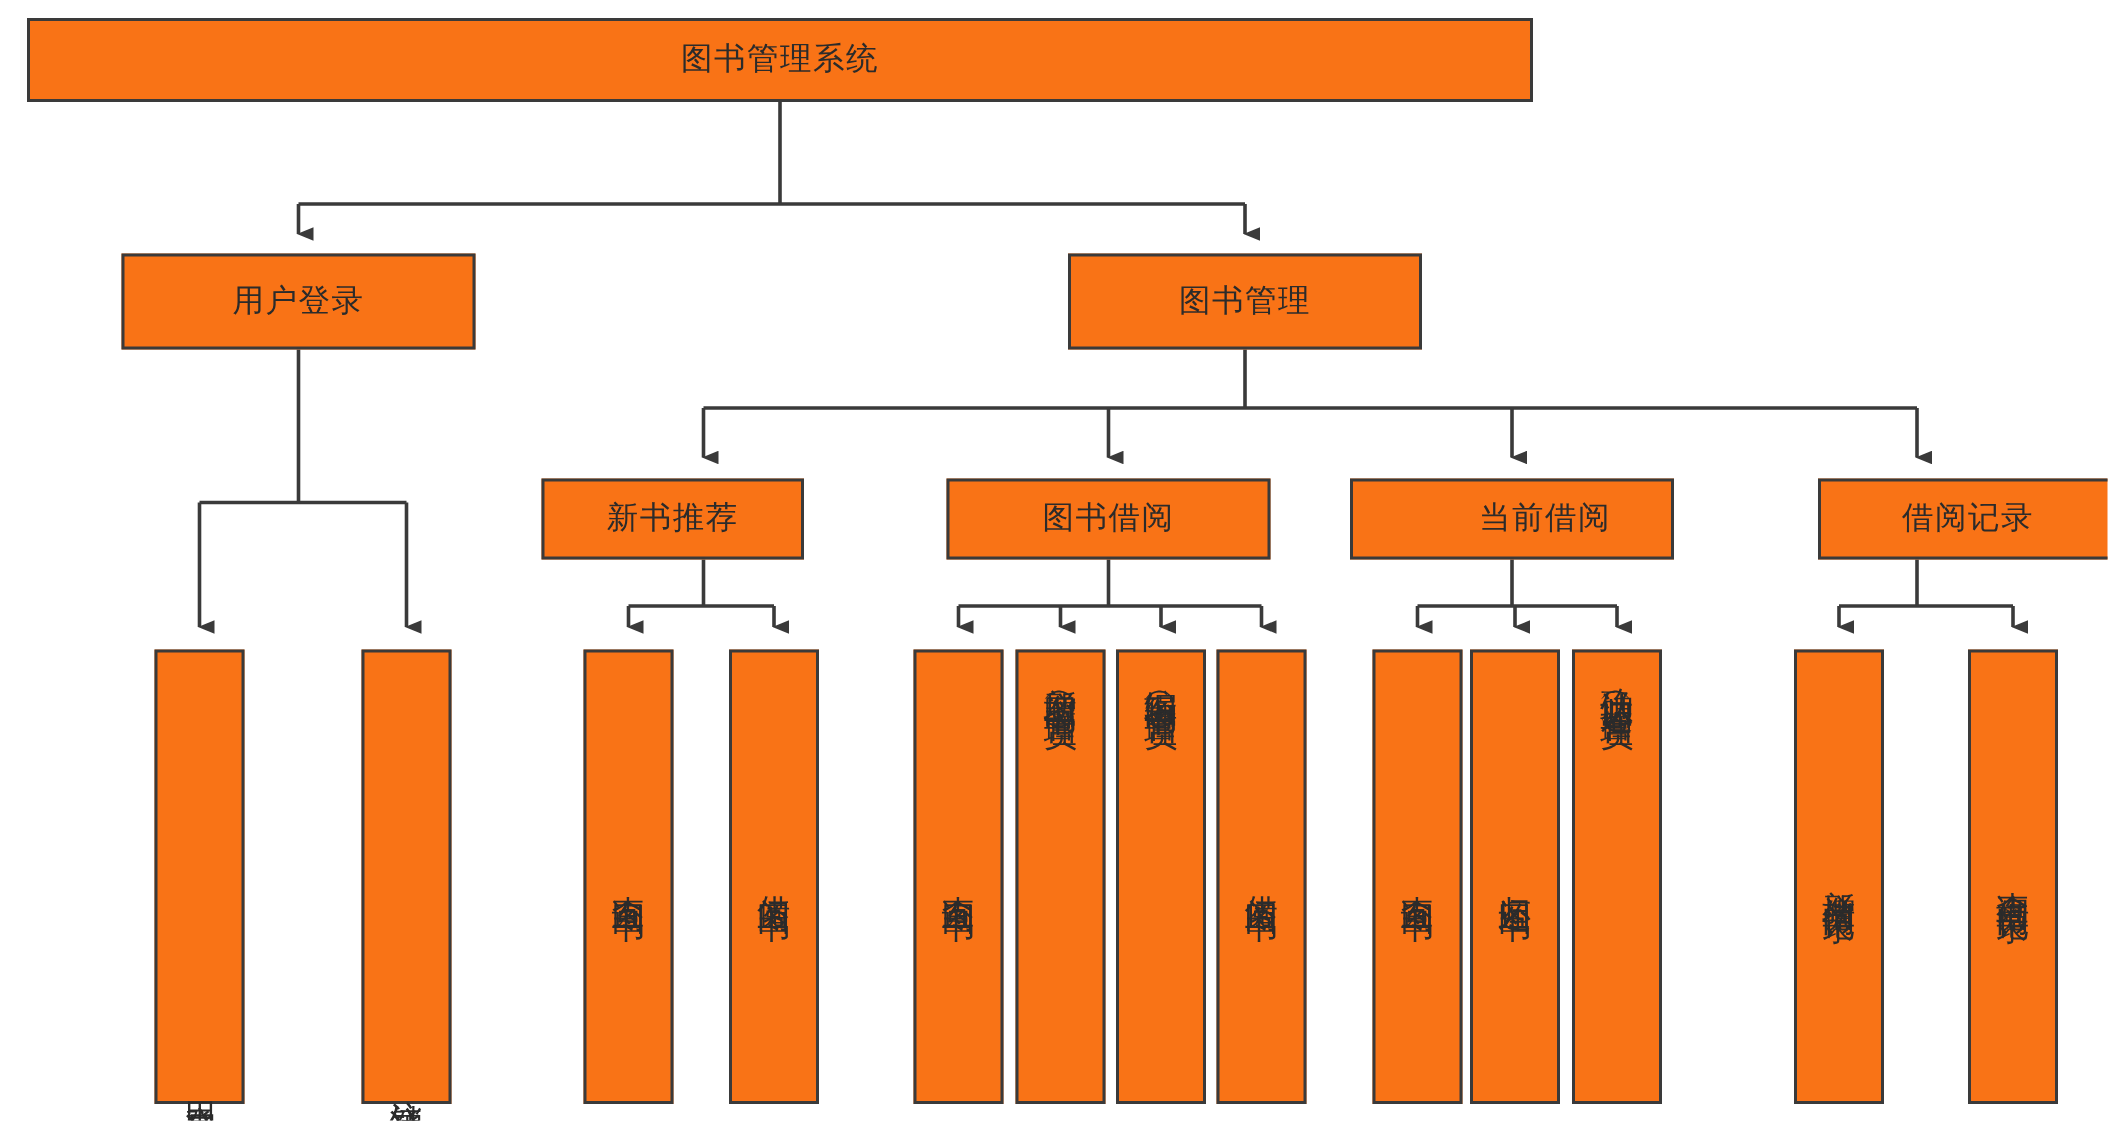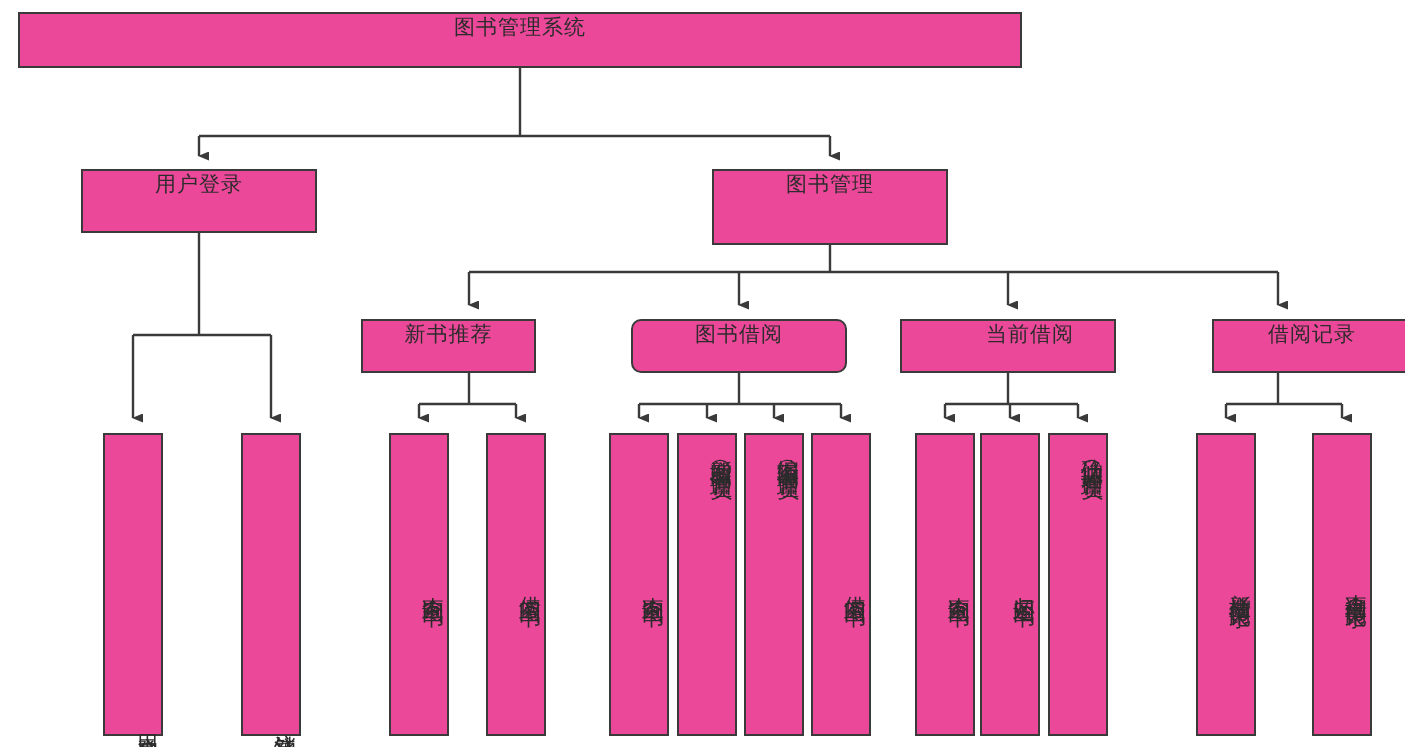--- a/index.html
+++ b/index.html
@@ -24,22 +24,23 @@
     left: 0;
     top: 0;
     width: 1405px;
     height: 747px;
     pointer-events: none;
   }
   .node {
     position: absolute;
     box-sizing: border-box;
     border: 2px solid #3a3a3a;
-    background: #ec4899;
+    background: #f97316;
     display: flex;
+    align-items: center;
     justify-content: center;
     color: #2b2b2b;
     z-index: 2;
   }
   .node.horizontal {
     font-size: 21px;
     letter-spacing: 1px;
     line-height: 1.2;
   }
   .node.vertical {
@@ -127,29 +128,29 @@
   </svg>
 
   <div class="node horizontal" style="left:18px; top:12px; width:1004px; height:56px;">
     <span class="node-label">图书管理系统</span>
   </div>
 
   <div class="node horizontal" style="left:81px; top:169px; width:236px; height:64px;">
     <span class="node-label">用户登录</span>
   </div>
 
-  <div class="node horizontal" style="left:712px; top:169px; width:236px; height:76px;">
+  <div class="node horizontal" style="left:712px; top:169px; width:236px; height:64px;">
     <span class="node-label">图书管理</span>
   </div>
 
   <div class="node horizontal" style="left:361px; top:319px; width:175px; height:54px;">
     <span class="node-label">新书推荐</span>
   </div>
 
-  <div class="node horizontal" style="left:631px; top:319px; width:216px; height:54px;border-radius:10px;">
+  <div class="node horizontal" style="left:631px; top:319px; width:216px; height:54px;">
     <span class="node-label">图书借阅</span>
   </div>
 
   <div class="node horizontal" style="left:900px; top:319px; width:216px; height:54px;padding-left:44px;">
     <span class="node-label">当前借阅</span>
   </div>
 
   <div class="node horizontal" style="left:1212px; top:319px; width:200px; height:54px;">
     <span class="node-label">借阅记录</span>
   </div>

